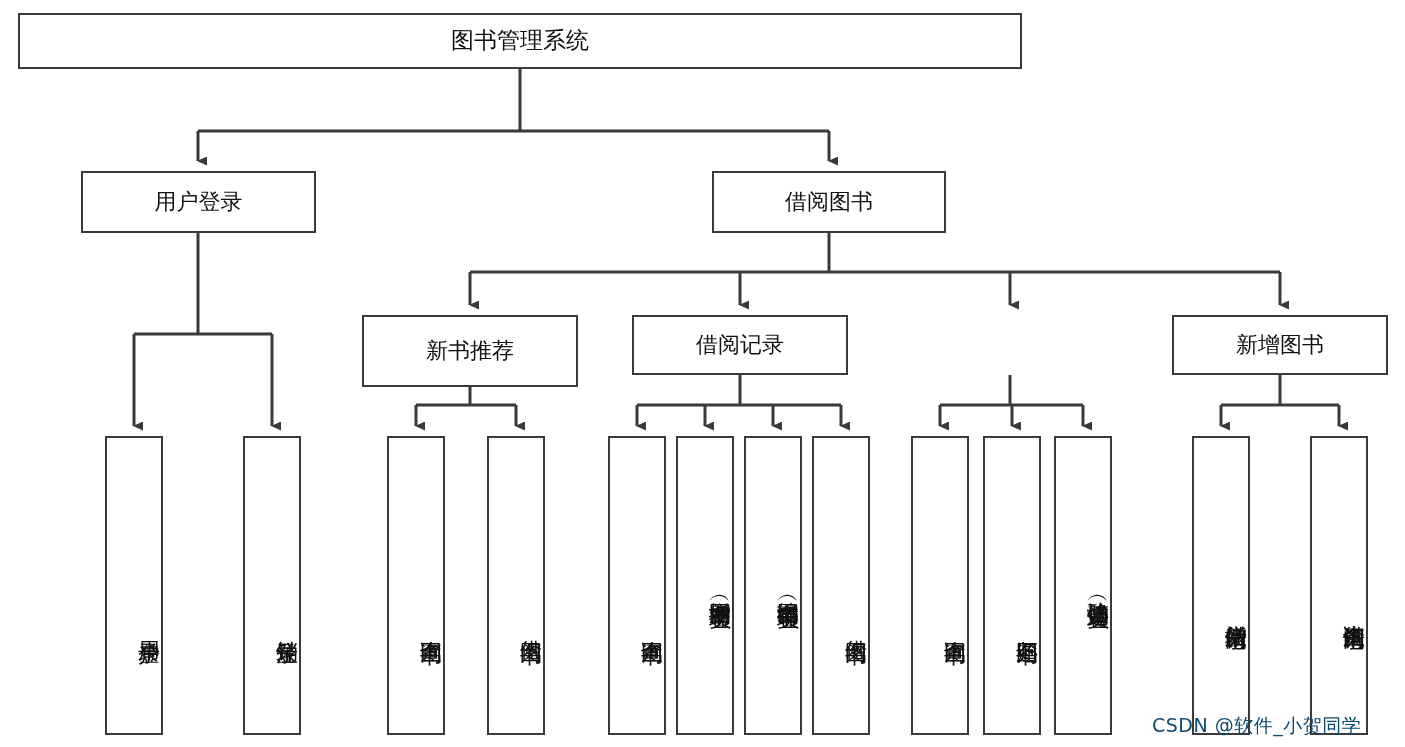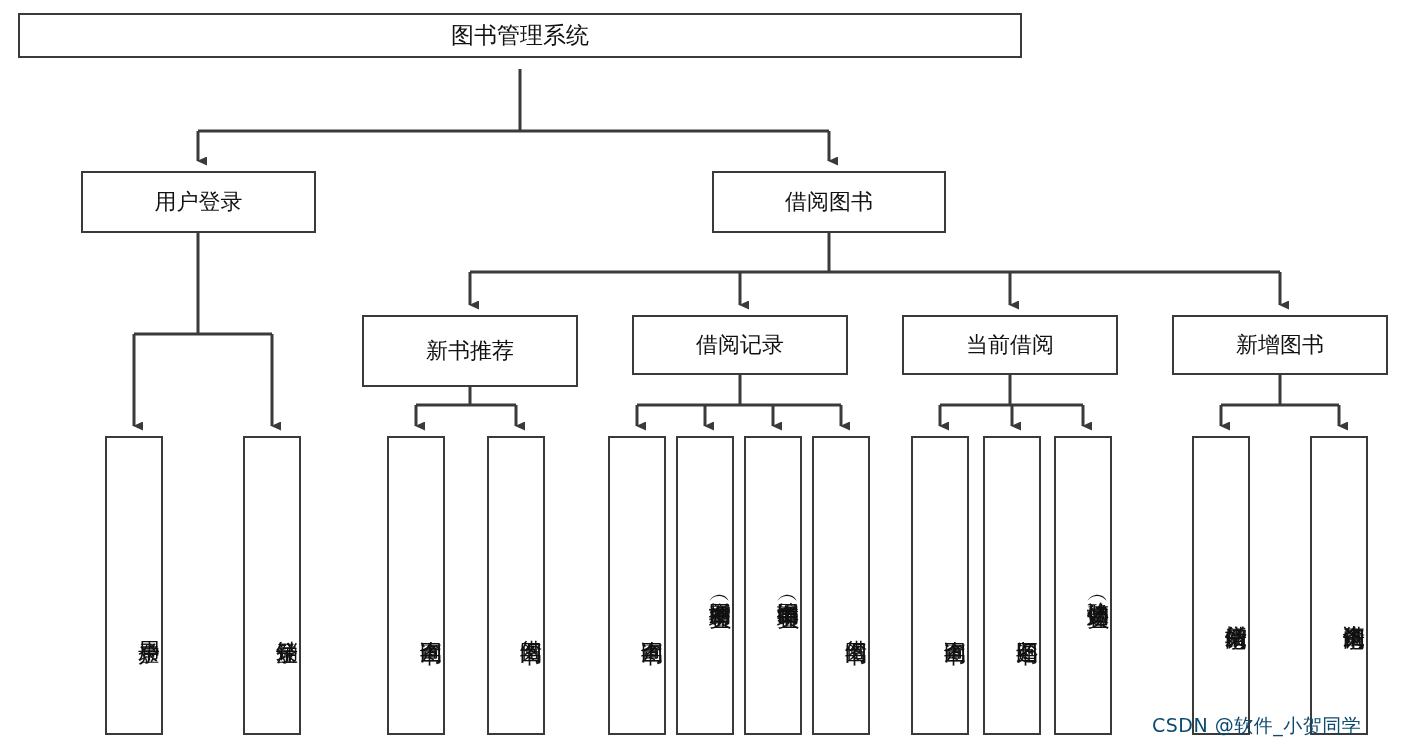--- a/index.html
+++ b/index.html
@@ -134,43 +134,40 @@
     </g>
 
     <g stroke="#3a3a3a" stroke-width="3" fill="none">
       <path d="M 1280 375 L 1280 405"></path>
       <path d="M 1221 405 L 1339 405"></path>
       <path d="M 1221 405 L 1221 426" marker-end="url(#arrowhead)"></path>
       <path d="M 1339 405 L 1339 426" marker-end="url(#arrowhead)"></path>
     </g>
   </svg>
 
-  <div class="node root" style="left:18px; top:13px; width:1004px; height:45px;">
+  <div class="node root" style="left:18px; top:13px; width:1004px; height:56px;">
     <span class="node-label">图书管理系统</span>
   </div>
 
   <div class="node level2" style="left:81px; top:171px; width:235px; height:62px;">
     <span class="node-label">用户登录</span>
   </div>
 
   <div class="node level2" style="left:712px; top:171px; width:234px; height:62px;">
     <span class="node-label">借阅图书</span>
   </div>
 
   <div class="node level3" style="left:362px; top:315px; width:216px; height:72px;">
     <span class="node-label">新书推荐</span>
   </div>
 
   <div class="node level3" style="left:632px; top:315px; width:216px; height:60px;">
     <span class="node-label">借阅记录</span>
   </div>
 
-  <div class="node level3" style="left:902px; top:315px; width:216px; height:60px;">
-    <span class="node-label">当前借阅</span>
-  </div>
 
   <div class="node level3" style="left:1172px; top:315px; width:216px; height:60px;">
     <span class="node-label">新增图书</span>
   </div>
 
   <div class="node leaf" style="left:105px; top:436px; width:58px; height:299px; padding-top:78px;">
     <span class="node-label">用户登录</span>
   </div>
 
   <div class="node leaf" style="left:243px; top:436px; width:58px; height:299px; padding-top:78px;">

